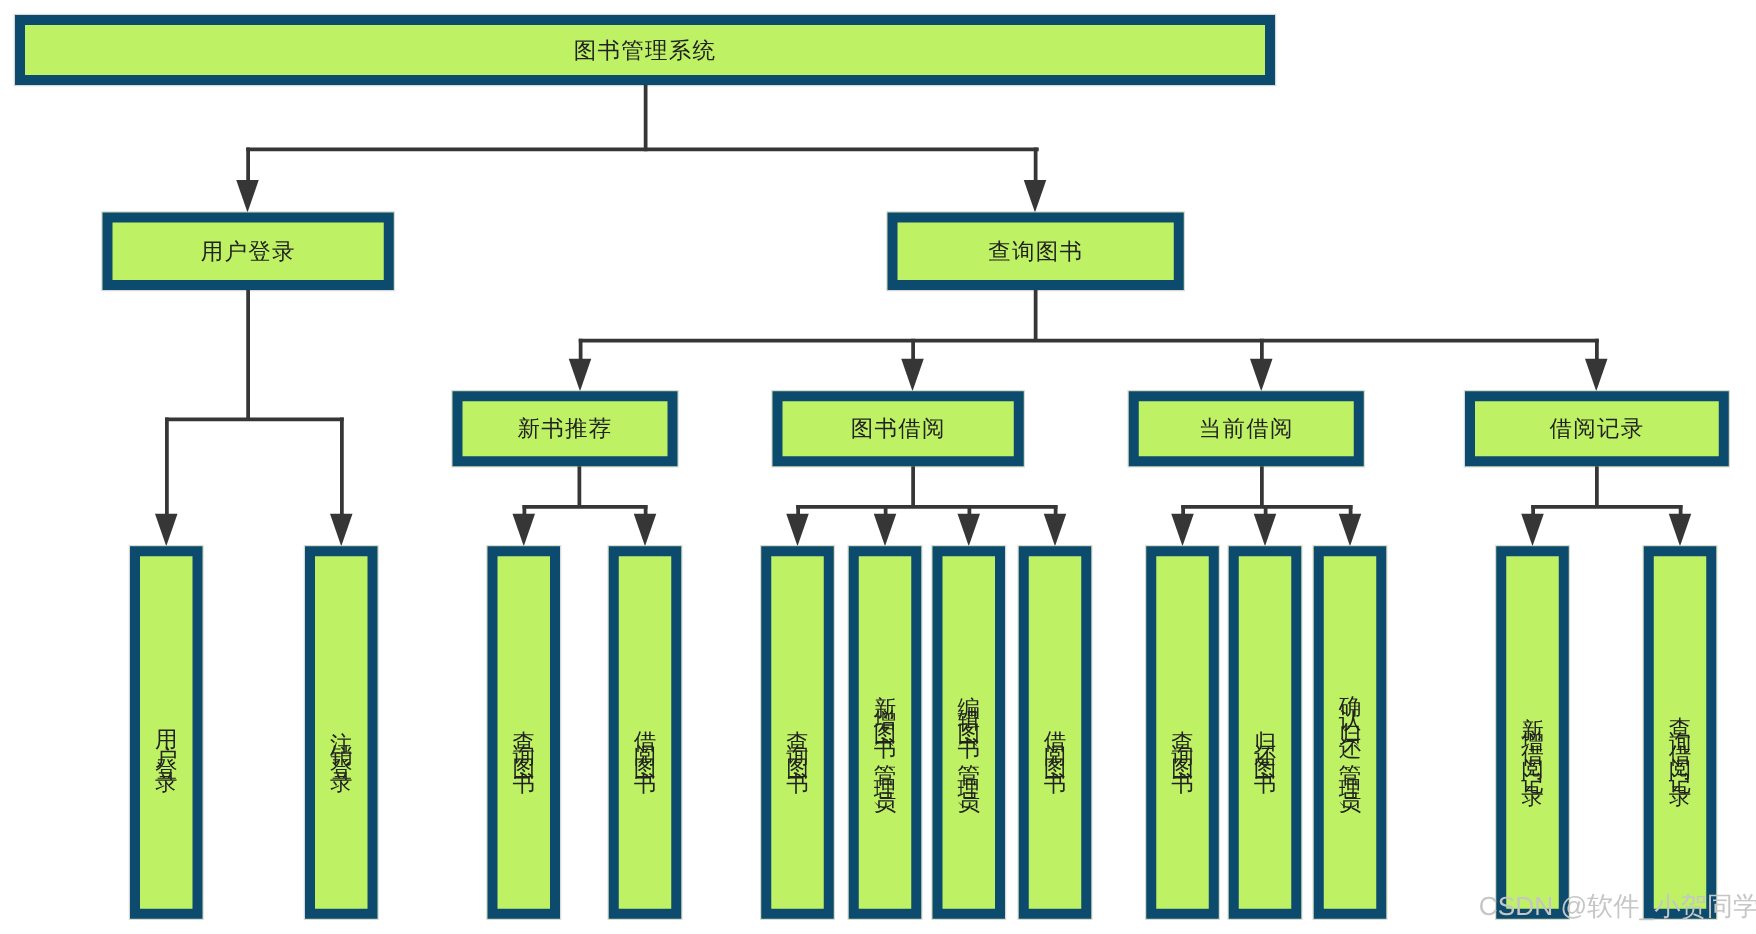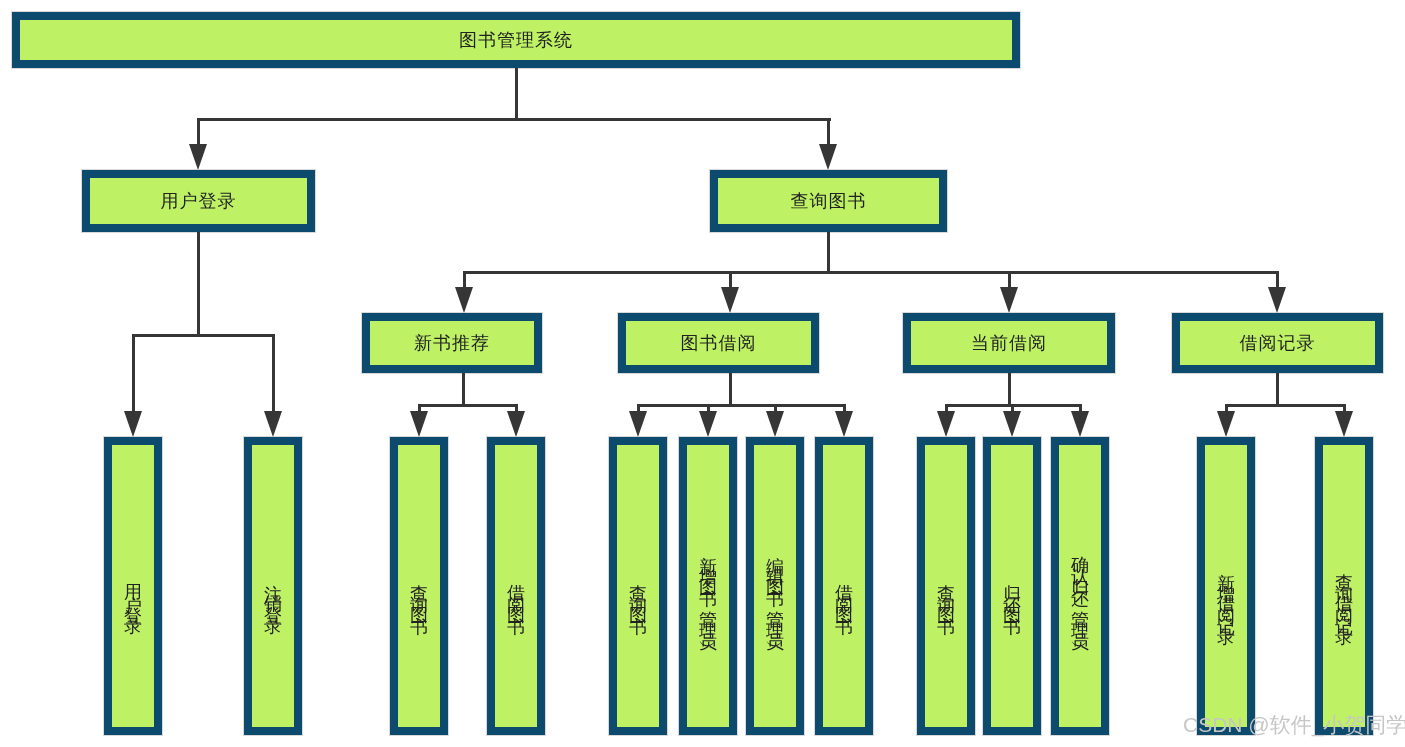--- a/index.html
+++ b/index.html
@@ -99,21 +99,21 @@
   <div class="arrow" style="left:1000px;top:287px;"></div>
   <div class="vline" style="left:1276px;top:271px;height:22px;"></div>
   <div class="arrow" style="left:1268px;top:287px;"></div>
 
   <div class="box" style="left:362px;top:313px;width:180px;height:60px;">
     <span class="hlabel">新书推荐</span>
   </div>
   <div class="box" style="left:618px;top:313px;width:201px;height:60px;">
     <span class="hlabel">图书借阅</span>
   </div>
-  <div class="box" style="left:903px;top:313px;width:212px;height:60px;">
+  <div class="box" style="left:903px;top:313px;width:188px;height:60px;">
     <span class="hlabel">当前借阅</span>
   </div>
   <div class="box" style="left:1172px;top:313px;width:211px;height:60px;text-align:right;">
     <span class="hlabel">借阅记录</span>
   </div>
 
   <div class="vline" style="left:462px;top:373px;height:33px;"></div>
   <div class="hline" style="left:418px;top:404px;width:100px;"></div>
   <div class="vline" style="left:418px;top:404px;height:16px;"></div>
   <div class="arrow" style="left:410px;top:411px;"></div>

